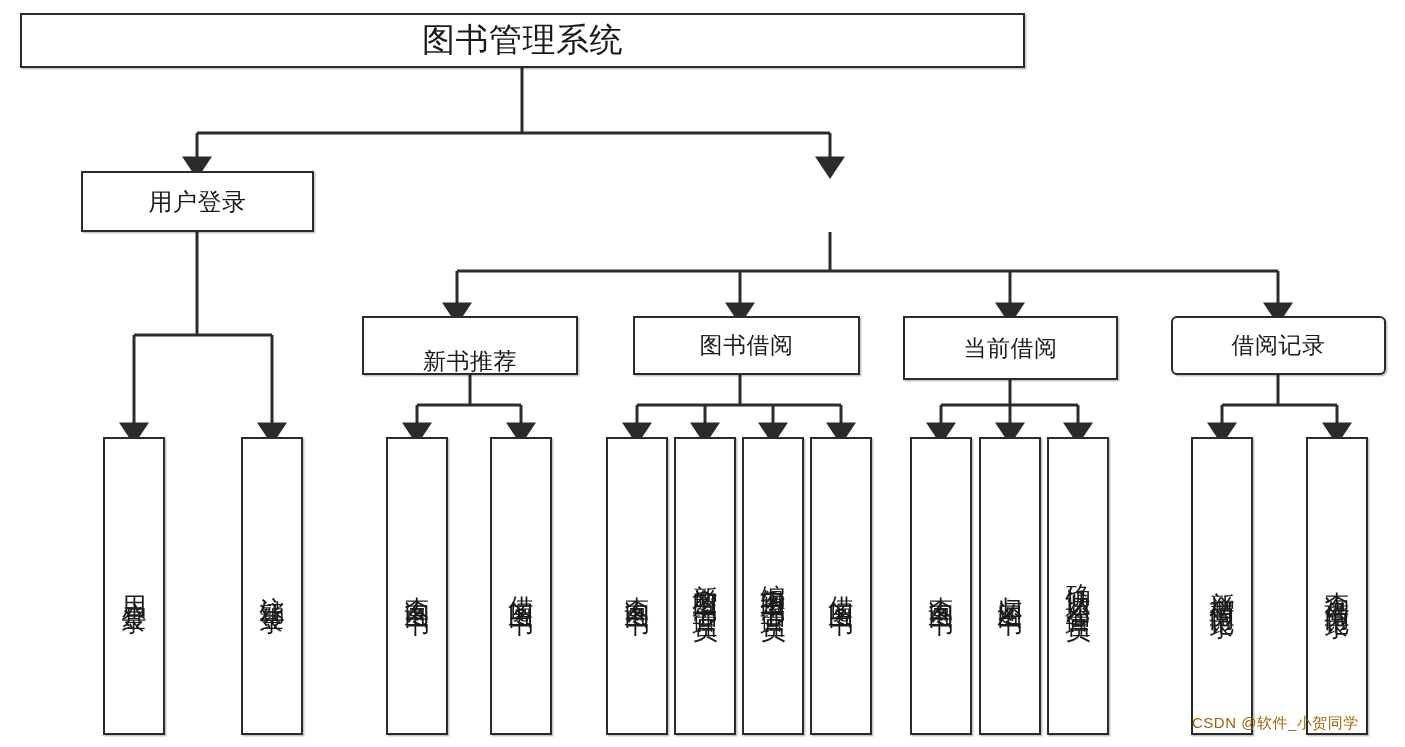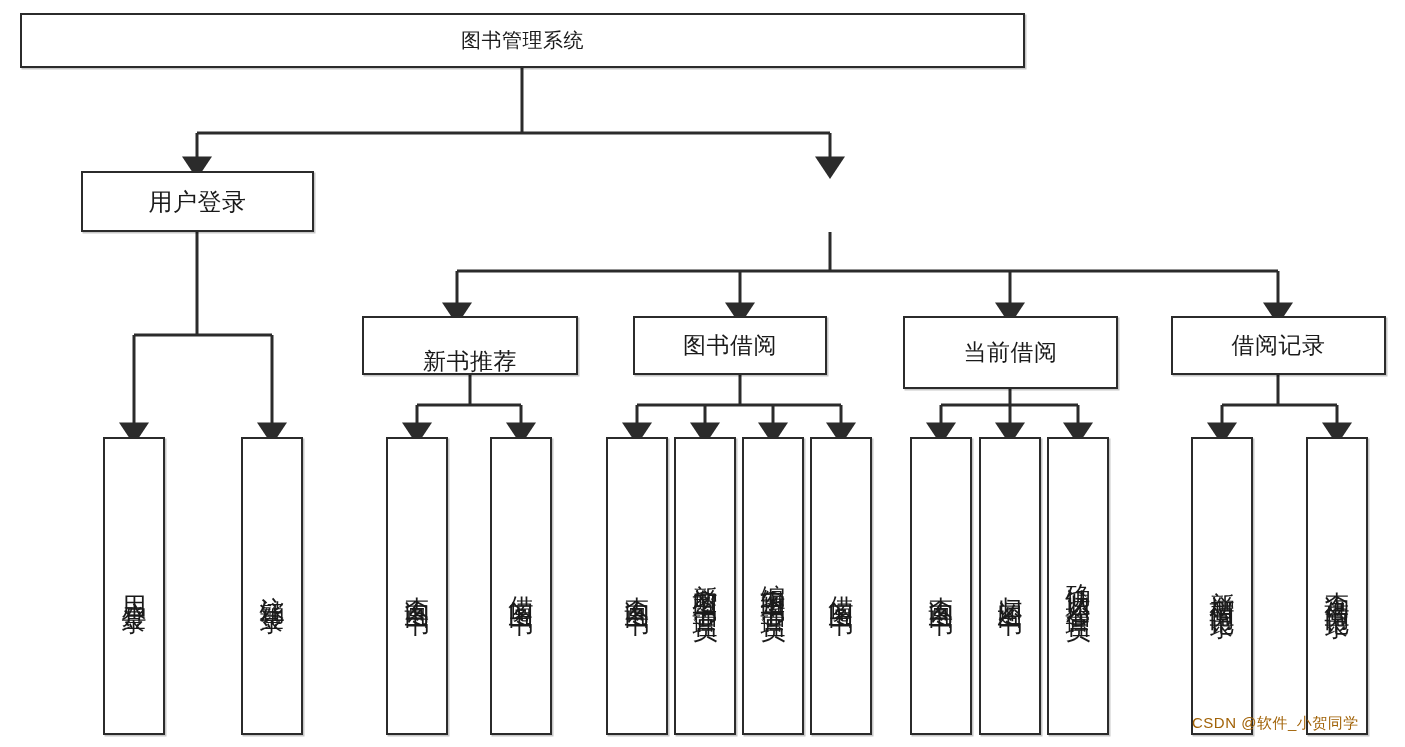--- a/index.html
+++ b/index.html
@@ -34,21 +34,21 @@
     align-items: center;
     justify-content: center;
     box-shadow: 1.5px 1.5px 0 rgba(0,0,0,0.22);
   }
   .node .label {
     color: #1a1a1a;
     letter-spacing: 0.5px;
     line-height: 1.05;
     white-space: nowrap;
   }
-  .node.root .label { font-size: 20px; }
+  .node.root .label { font-size: 33px; }
   .node.lvl1 .label { font-size: 24px; }
   .node.lvl2 .label { font-size: 23px; }
 
   .node.leaf {
     align-items: center;
     justify-content: center;
   }
   .node.leaf .label {
     writing-mode: vertical-rl;
     text-orientation: upright;
@@ -126,27 +126,27 @@
     <span class="label">图书管理系统</span>
   </div>
 
   <div class="node lvl1" style="left:81px; top:171px; width:233px; height:61px;">
     <span class="label">用户登录</span>
   </div>
 
   <div class="node lvl2" style="left:362px; top:316px; width:216px; height:59px;align-items:flex-end;">
     <span class="label">新书推荐</span>
   </div>
-  <div class="node lvl2" style="left:633px; top:316px; width:194px; height:59px;">
+  <div class="node lvl2" style="left:633px; top:316px; width:227px; height:59px;">
     <span class="label">图书借阅</span>
   </div>
-  <div class="node lvl2" style="left:903px; top:316px; width:215px; height:73px;">
+  <div class="node lvl2" style="left:903px; top:316px; width:215px; height:64px;">
     <span class="label">当前借阅</span>
   </div>
-  <div class="node lvl2" style="left:1171px; top:316px; width:215px; height:59px;">
+  <div class="node lvl2" style="left:1171px; top:316px; width:215px; height:59px;border-radius:6px;">
     <span class="label">借阅记录</span>
   </div>
 
   <div class="node leaf" style="left:103px; top:437px; width:62px; height:298px;">
     <span class="label">用户登录</span>
   </div>
   <div class="node leaf" style="left:241px; top:437px; width:62px; height:298px;">
     <span class="label">注销登录</span>
   </div>
 

